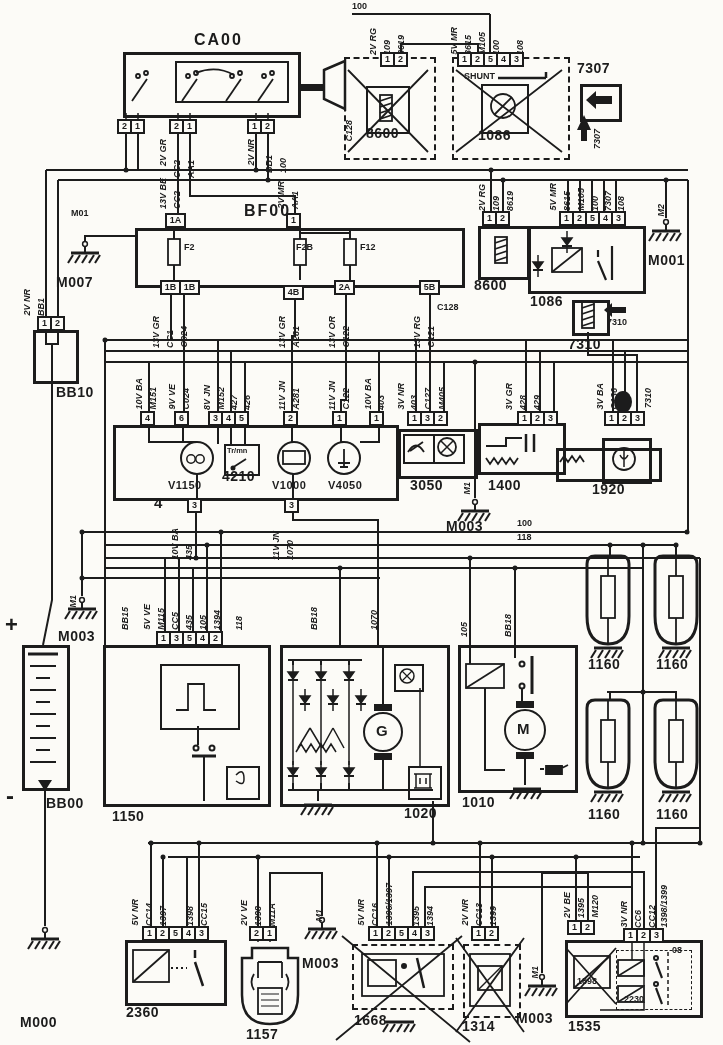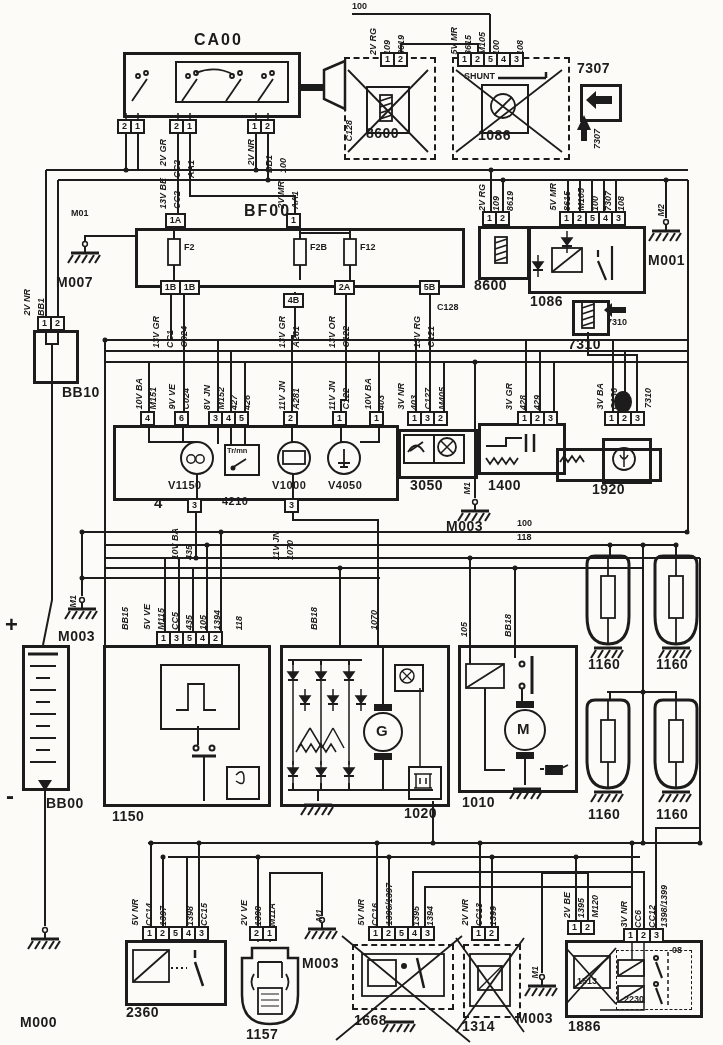--- a/index.html
+++ b/index.html
@@ -417,21 +417,21 @@
 <div class="pins" style="left:167px;top:213px">
       <b class="w">1A</b>
     </div>
 <div class="pins" style="left:288px;top:213px">
       <b>1</b>
     </div>
 <div class="pins" style="left:162px;top:280px">
       <b class="w">1B</b>
       <b class="w">1B</b>
     </div>
-<div class="pins" style="left:285px;top:293px">
+<div class="pins" style="left:285px;top:285px">
       <b class="w">4B</b>
     </div>
 <div class="pins" style="left:336px;top:280px">
       <b class="w">2A</b>
     </div>
 <div class="pins" style="left:421px;top:280px">
       <b class="w">5B</b>
     </div>
 <div class="pins" style="left:39px;top:316px">
       <b>1</b>
@@ -525,26 +525,26 @@
 <div class="lbl sm" style="left:464px;top:71px">SHUNT</div>
 <div class="lbl md" style="left:577px;top:60px">7307</div>
 <div class="lbl sm" style="left:71px;top:208px">M01</div>
 <div class="lbl md" style="left:56px;top:274px">M007</div>
 <div class="lbl md" style="left:474px;top:277px">8600</div>
 <div class="lbl md" style="left:530px;top:293px">1086</div>
 <div class="lbl md" style="left:648px;top:252px">M001</div>
 <div class="lbl sm" style="left:607px;top:317px">7310</div>
 <div class="lbl md" style="left:568px;top:336px">7310</div>
 <div class="lbl sm" style="left:437px;top:302px">C128</div>
-<div class="lbl md" style="left:62px;top:384px">BB10</div>
+<div class="lbl md" style="left:56px;top:384px">BB10</div>
 <div class="lbl sm" style="left:184px;top:242px">F2</div>
-<div class="lbl sm" style="left:310px;top:242px">F2B</div>
+<div class="lbl sm" style="left:296px;top:242px">F2B</div>
 <div class="lbl sm" style="left:360px;top:242px">F12</div>
 <div class="lbl" style="left:168px;top:479px;font-size:11px">V1150</div>
-<div class="lbl" style="left:222px;top:495px;font-size:11px">4210</div>
+<div class="lbl" style="left:222px;top:468px;font-size:14px">4210</div>
 <div class="lbl" style="left:272px;top:479px;font-size:11px">V1000</div>
 <div class="lbl" style="left:328px;top:479px;font-size:11px">V4050</div>
 <div class="lbl" style="left:227px;top:446px;font-size:7.5px;letter-spacing:0">Tr/mn</div>
 <div class="lbl md" style="left:410px;top:477px">3050</div>
 <div class="lbl md" style="left:488px;top:477px">1400</div>
 <div class="lbl md" style="left:592px;top:481px">1920</div>
 <div class="lbl md" style="left:446px;top:518px">M003</div>
 <div class="lbl sm" style="left:517px;top:518px">100</div>
 <div class="lbl sm" style="left:517px;top:532px">118</div>
 <div class="lbl md" style="left:58px;top:628px">M003</div>
@@ -561,22 +561,22 @@
 <div class="lbl" style="left:376px;top:722px;font-size:15px">G</div>
 <div class="lbl" style="left:517px;top:720px;font-size:15px">M</div>
 <div class="lbl" style="left:154px;top:494px;font-size:15px">4</div>
 <div class="lbl md" style="left:20px;top:1014px">M000</div>
 <div class="lbl md" style="left:126px;top:1004px">2360</div>
 <div class="lbl md" style="left:246px;top:1026px">1157</div>
 <div class="lbl md" style="left:302px;top:955px">M003</div>
 <div class="lbl md" style="left:354px;top:1012px">1668</div>
 <div class="lbl md" style="left:462px;top:1018px">1314</div>
 <div class="lbl md" style="left:516px;top:1010px">M003</div>
-<div class="lbl md" style="left:568px;top:1018px">1886</div>
-<div class="lbl sm" style="left:577px;top:976px">1513</div>
+<div class="lbl md" style="left:568px;top:1018px">1535</div>
+<div class="lbl sm" style="left:577px;top:976px">1898</div>
 <div class="lbl sm" style="left:624px;top:994px">2230</div>
 <div class="lbl sm" style="left:672px;top:945px">08</div>
 
 <i class="vl" style="left:158px;bottom:879px">2V GR</i>
 <i class="vl" style="left:172px;bottom:867px">CC2</i>
 <i class="vl" style="left:186px;bottom:867px">AA1</i>
 <i class="vl" style="left:246px;bottom:879px">2V NR</i>
 <i class="vl" style="left:264px;bottom:872px">BB1</i>
 <i class="vl" style="left:278px;bottom:872px">100</i>
 <i class="vl" style="left:158px;bottom:836px">13V BE</i>

